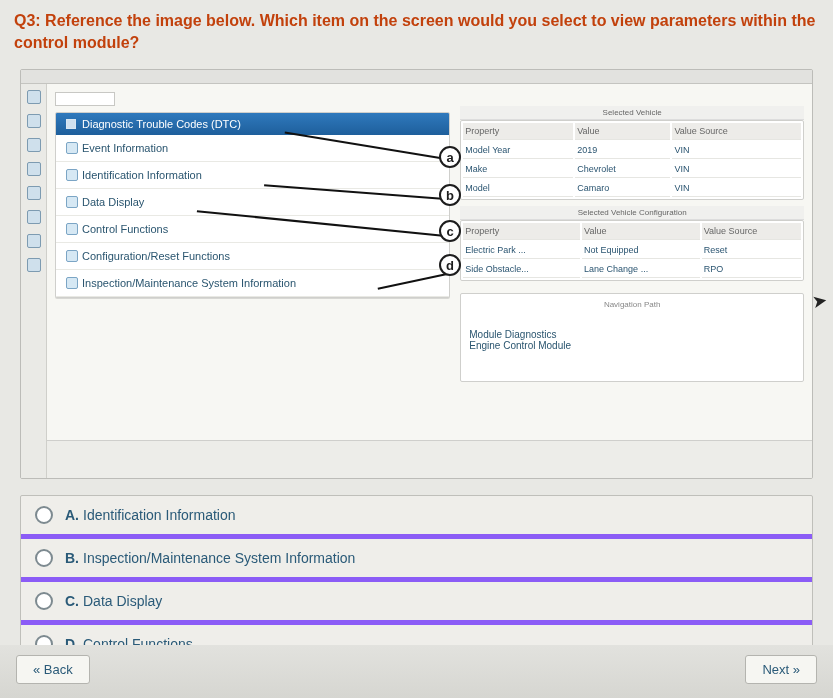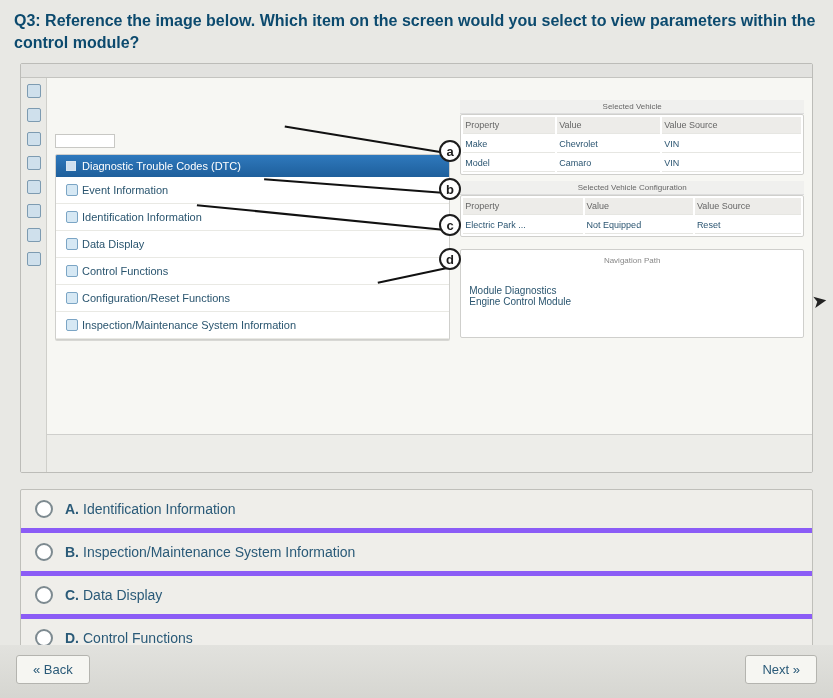--- a/index.html
+++ b/index.html
@@ -11,23 +11,23 @@
     overflow: hidden;
     position: relative;
     color: #204a6e;
   }
   .page {
     padding: 10px 14px 0 14px;
   }
   .question {
     font-size: 16px;
     font-weight: bold;
-    color: #0c4a6e;
+    color: #c2410c;
     line-height: 1.35;
-    margin-bottom: 10px;
+    margin-bottom: 16px;
   }
 
   
   .shot {
     margin: 0 6px 16px 6px;
     height: 410px;
     background: #f7f7f3;
     border: 1px solid #bcbcb8;
     border-radius: 2px;
     position: relative;
@@ -54,21 +54,20 @@
     background: #cfe0ec;
   }
   .main-area {
     flex: 1; position: relative;
     display: flex;
   }
   .left-pane {
     flex: 1.15;
     padding: 8px 8px 0 8px;
     position: relative;
-    margin-top: 48px;
   }
   .addr {
     height: 14px; background:#fff; border:1px solid #c8c8c4; width: 60px;
     font-size: 8px; padding: 0 4px; line-height: 12px; color:#888; margin-bottom: 6px;
   }
   .card {
     background: #ffffff;
     border: 1px solid #cfcfcc;
     border-radius: 2px;
     box-shadow: 0 1px 0 #d8d8d4;
@@ -207,20 +206,25 @@
         <div class="right-pane">
           <table class="tbl">
             <caption>Selected Vehicle</caption>
             <tbody>
                 <tr>
               <th>Property</th>
               <th>Value</th>
               <th>Value Source</th>
             </tr>
             <tr>
+              <td>Model Year</td>
+              <td>2019</td>
+              <td>VIN</td>
+            </tr>
+            <tr>
               <td>Make</td>
               <td>Chevrolet</td>
               <td>VIN</td>
             </tr>
             <tr>
               <td>Model</td>
               <td>Camaro</td>
               <td>VIN</td>
             </tr>
           </tbody>
@@ -231,20 +235,25 @@
             <tbody>
                 <tr>
               <th>Property</th>
               <th>Value</th>
               <th>Value Source</th>
             </tr>
             <tr>
               <td>Electric Park ...</td>
               <td>Not Equipped</td>
               <td>Reset</td>
+            </tr>
+            <tr>
+              <td>Side Obstacle...</td>
+              <td>Lane Change ...</td>
+              <td>RPO</td>
             </tr>
           </tbody>
             </table>
 
           <div class="diag-box">
             <div class="hdr">Navigation Path</div>
             <div>Module Diagnostics</div>
             <div>Engine Control Module</div>
           </div>
         </div>

